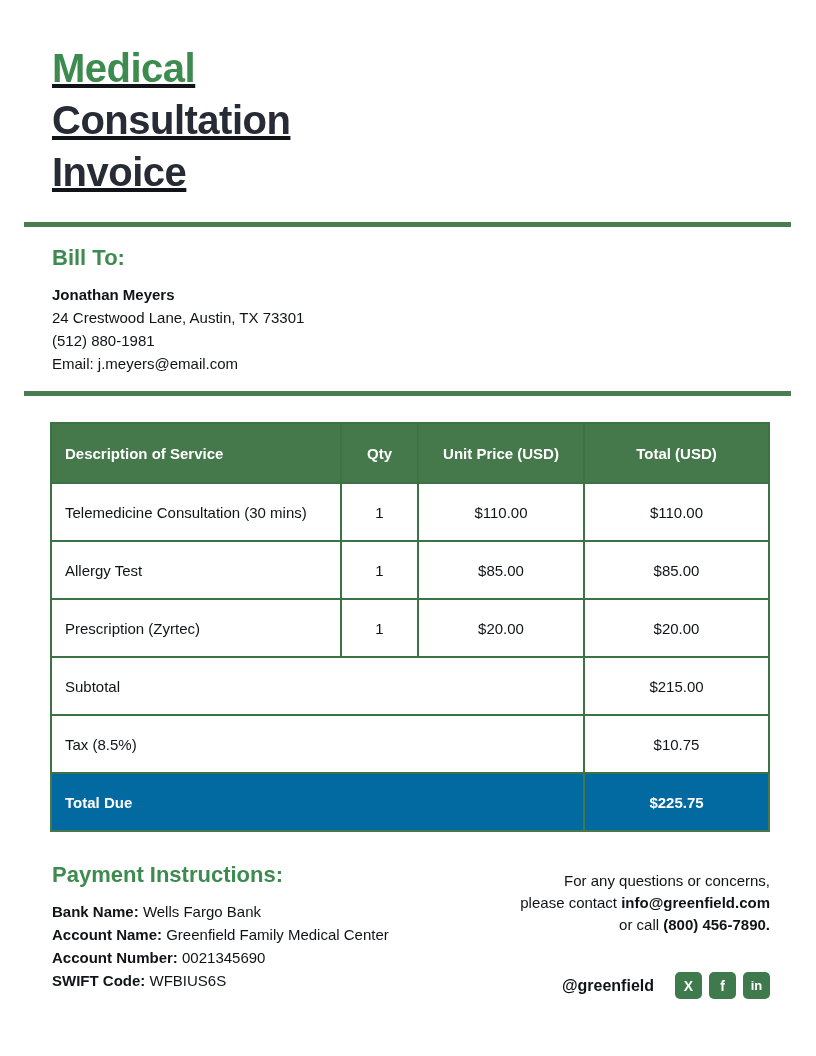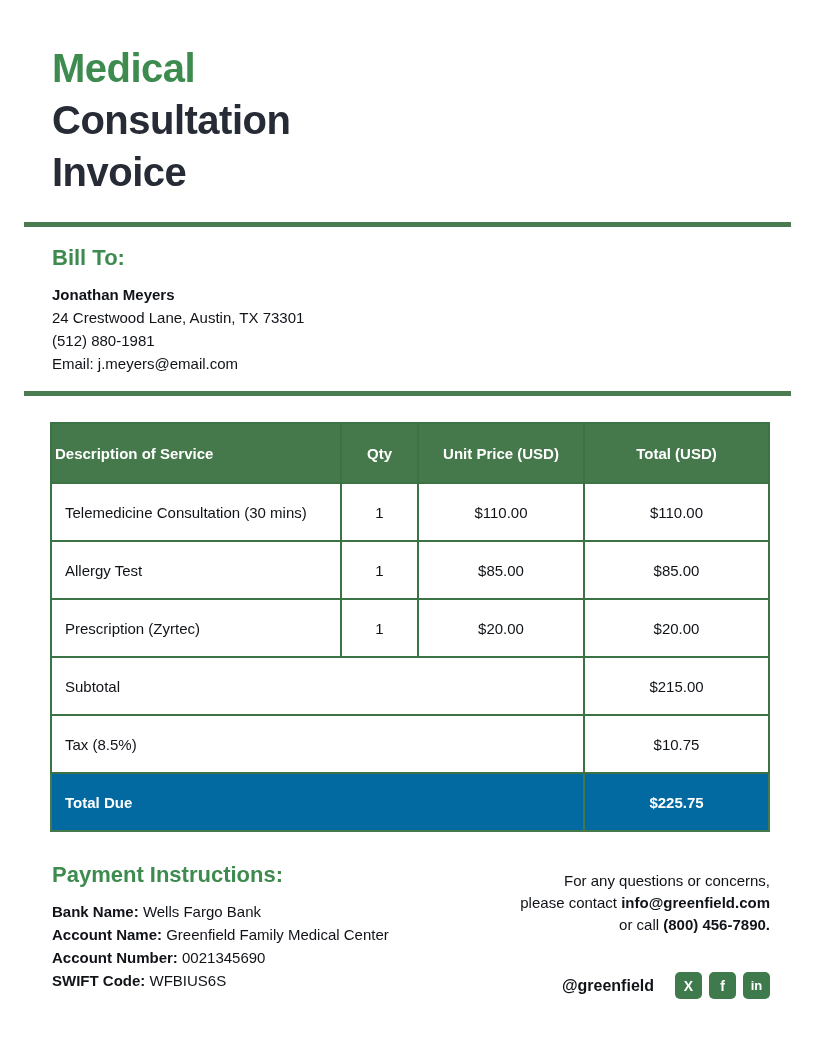--- a/index.html
+++ b/index.html
@@ -7,21 +7,21 @@
   .page {
     width: 816px; height: 1056px;
     background: #ffffff;
     font-family: "Liberation Sans", sans-serif;
     color: #101318;
     position: relative;
     overflow: hidden;
     padding: 42px 46px 0 52px;
   }
   
-  .header-row { display: flex; justify-content: space-between; align-items: flex-start; }
+  .header-row { display: flex; justify-content: space-between; align-items: flex-start; text-decoration: underline; }
   .title { font-size: 40px; font-weight: bold; line-height: 52px; color: #262b35; letter-spacing: -0.5px; }
   .title .green-line { color: #3e8b4f; }
   .logo-block { width: 215px; text-align: center; padding-top: 10px; }
   .logo-name1 { font-size: 21px; font-weight: bold; color: #2b303c; margin-top: 12px; }
   .logo-name2 { font-size: 18px; font-weight: bold; color: #3e8b4f; margin-top: 3px; }
   
   .divider { height: 5px; background: #4b7c51; margin-left: -28px; margin-right: -21px; }
   .divider-1 { margin-top: 24px; }
   .divider-2 { margin-top: 16px; }
   
@@ -31,21 +31,21 @@
   .section-heading { font-size: 22px; font-weight: bold; color: #3e8b4f; margin-bottom: 12px; }
   .info-line { font-size: 15px; line-height: 23px; color: #101318; }
   .b { font-weight: bold; }
   
   table.services { border-collapse: collapse; margin-top: 26px; margin-left: -2px; width: 718px; table-layout: fixed; }
   table.services th, table.services td { border: 2px solid #3c7344; font-size: 15px; }
   table.services th {
     background: #45794b; color: #ffffff; font-weight: bold;
     height: 60px; text-align: center;
   }
-  table.services th.col-desc { text-align: left; padding-left: 3px; }
+  table.services th.col-desc { text-align: left; padding-left: 13px; }
   table.services td { height: 58px; text-align: center; background: #ffffff; }
   table.services td.cell-desc { text-align: left; padding-left: 13px; }
   table.services tr.total-row td {
     background: #0369a1; color: #ffffff; font-weight: bold; border-color: #45794b;
   }
   
   .bottom-row { display: flex; justify-content: space-between; margin-top: 30px; }
   .payment-col { width: 430px; }
   .contact-col { flex: 1; text-align: right; padding-top: 8px; }
   .contact-line { font-size: 15px; line-height: 22px; color: #101318; }

